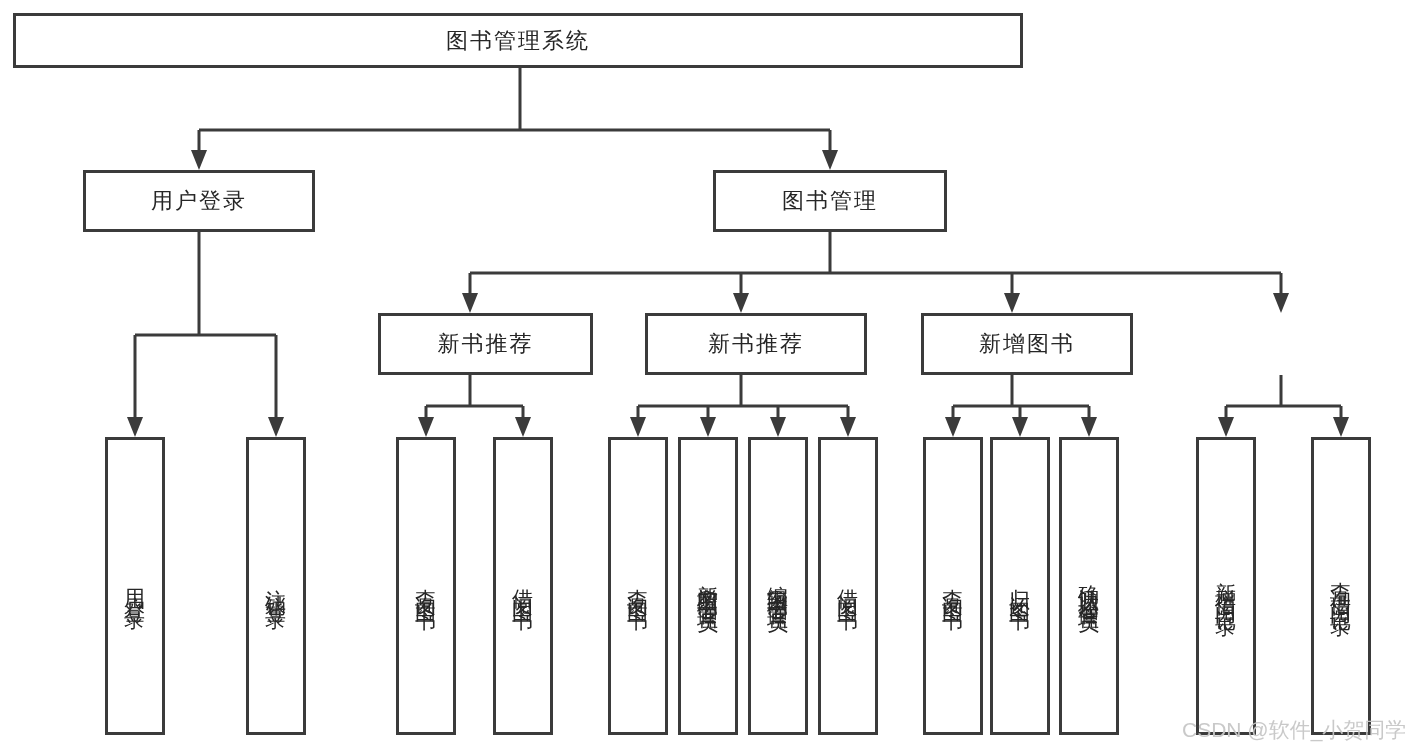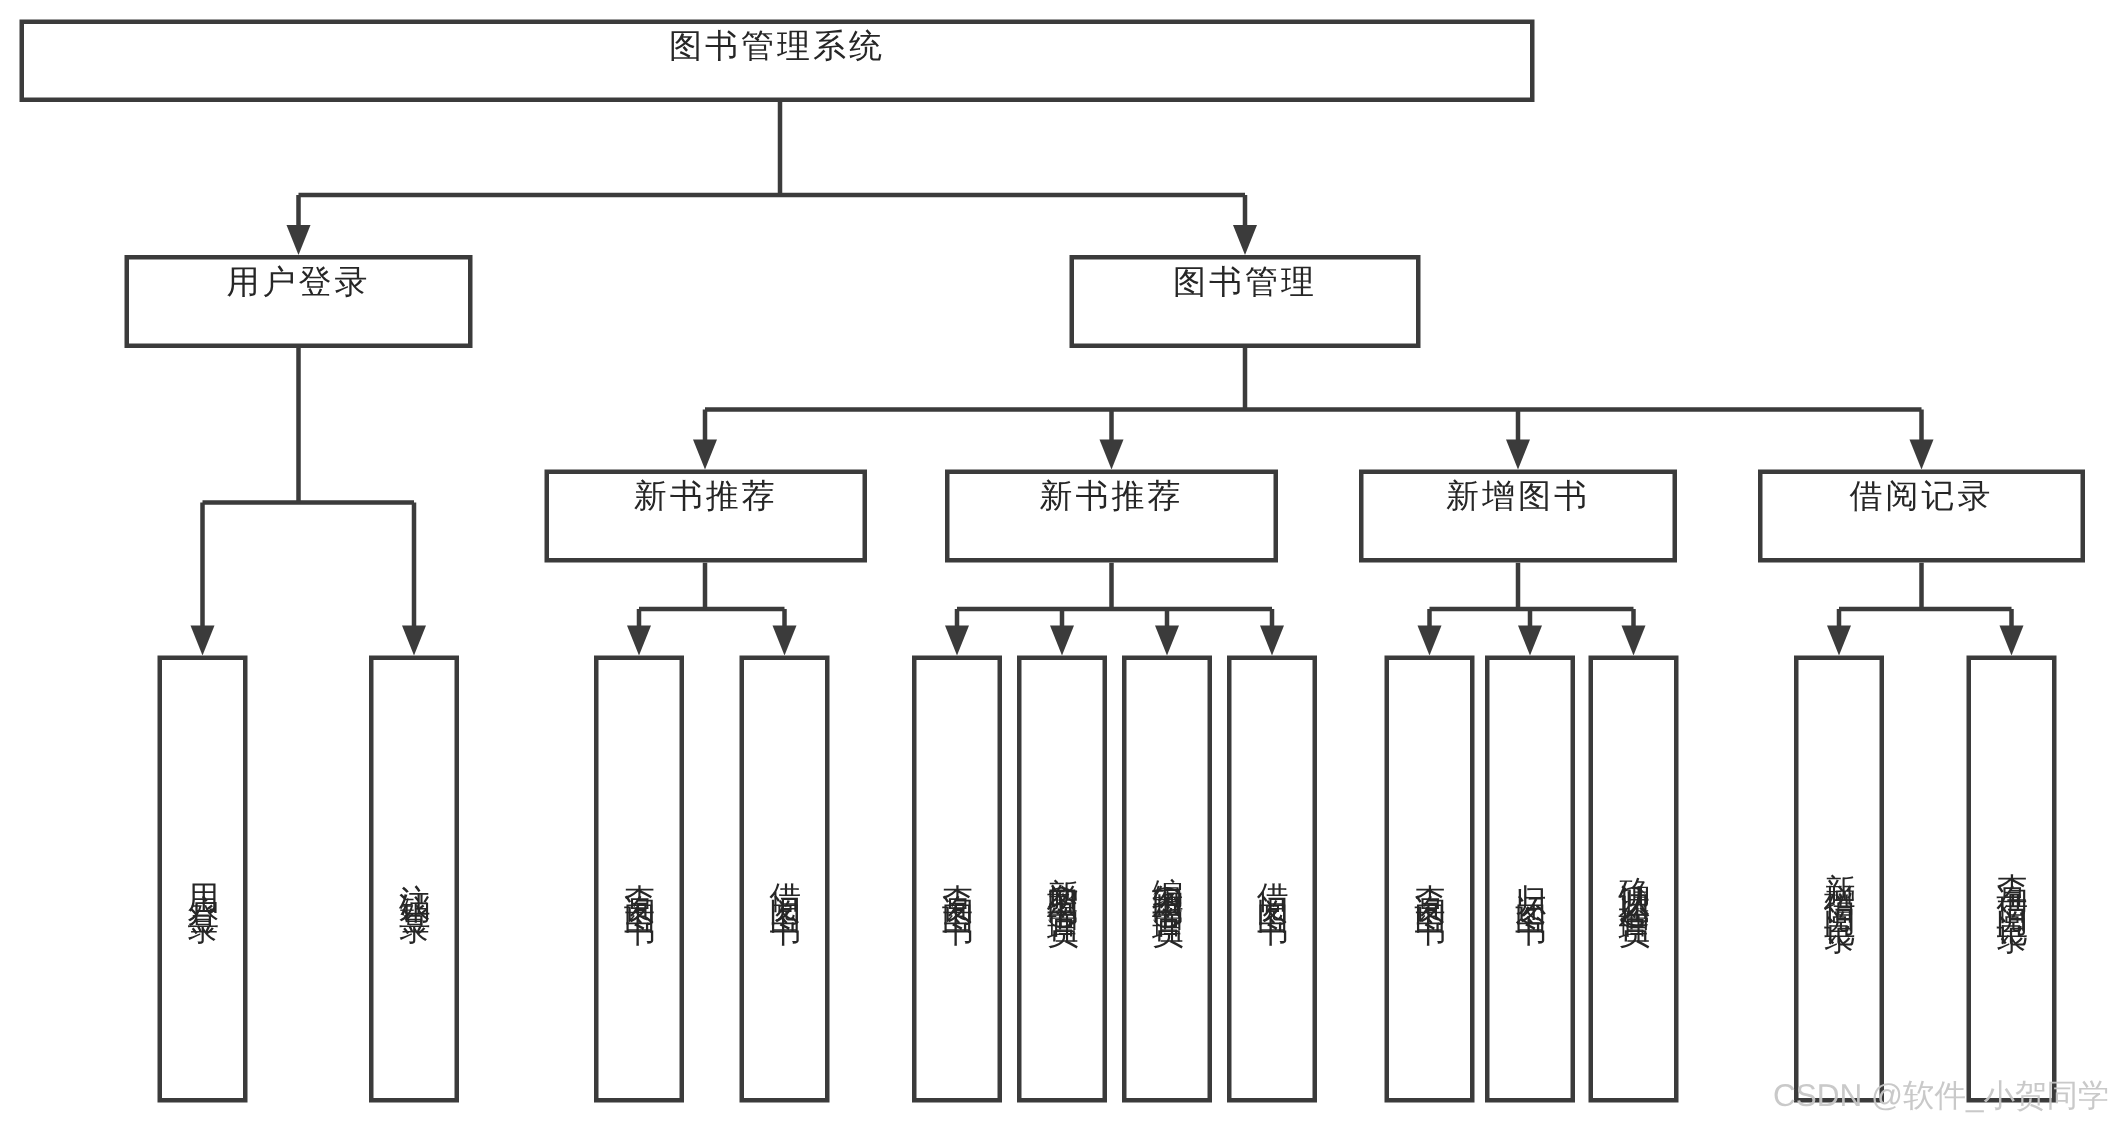--- a/index.html
+++ b/index.html
@@ -12,28 +12,29 @@
     font-family: "Liberation Sans", sans-serif;
     color: #262626;
   }
   #edges { position: absolute; left: 0; top: 0; width: 1405px; height: 747px; }
   .node {
     position: absolute;
     box-sizing: border-box;
     background: #ffffff;
     border: 3px solid #3b3b3b;
     display: flex;
+    align-items: center;
     justify-content: center;
     text-align: center;
   }
   .h-label { font-size: 22px; letter-spacing: 2px; white-space: nowrap; }
   .root-box  { left: 13px;  top: 13px;  width: 1010px; height: 55px; }
   .box-l2-a  { left: 83px;  top: 170px; width: 232px;  height: 62px; }
   .box-l2-b  { left: 713px; top: 170px; width: 234px;  height: 62px; }
-  .mid { top: 313px; height: 62px; }
+  .mid { top: 313px; height: 62px; margin-left: 15px; }
   .box-l3-0 { left: 363px;  width: 215px; }
   .box-l3-1 { left: 630px;  width: 222px; }
   .box-l3-2 { left: 906px;  width: 212px; }
   .box-l3-3 { left: 1172px; width: 218px; }
   .leaf { top: 437px; width: 60px; height: 298px; }
   .v-label {
     writing-mode: vertical-rl;
     font-size: 21px;
     letter-spacing: 7px;
     line-height: 1;
@@ -120,23 +121,20 @@
 
   <div class="node mid box-l3-0">
     <span class="h-label">新书推荐</span>
   </div>
   <div class="node mid box-l3-1">
     <span class="h-label">新书推荐</span>
   </div>
   <div class="node mid box-l3-2">
     <span class="h-label">新增图书</span>
   </div>
-  <div class="node mid box-l3-3">
-    <span class="h-label">借阅记录</span>
-  </div>
 
   <div class="node leaf leaf-1">
     <span class="v-label">用户登录</span>
   </div>
   <div class="node leaf leaf-2">
     <span class="v-label">注销登录</span>
   </div>
   <div class="node leaf leaf-3">
     <span class="v-label">查询图书</span>
   </div>

